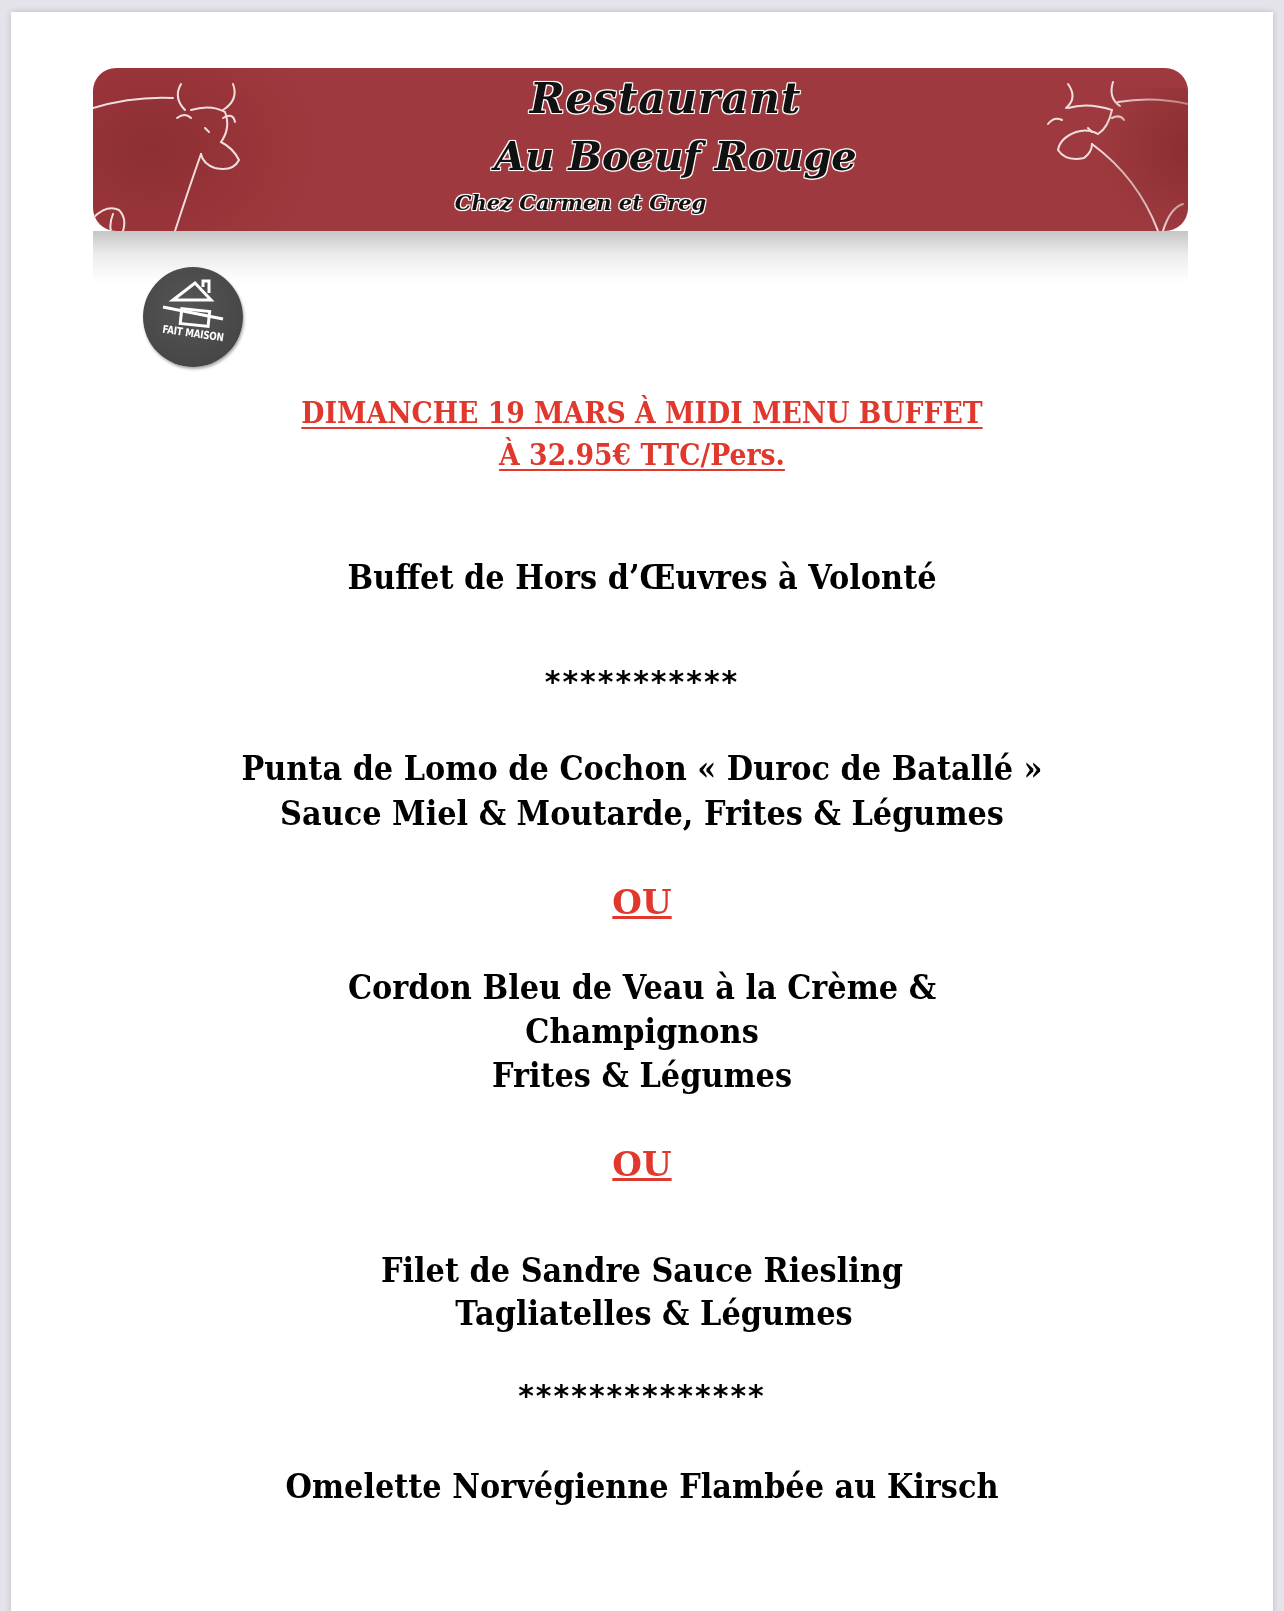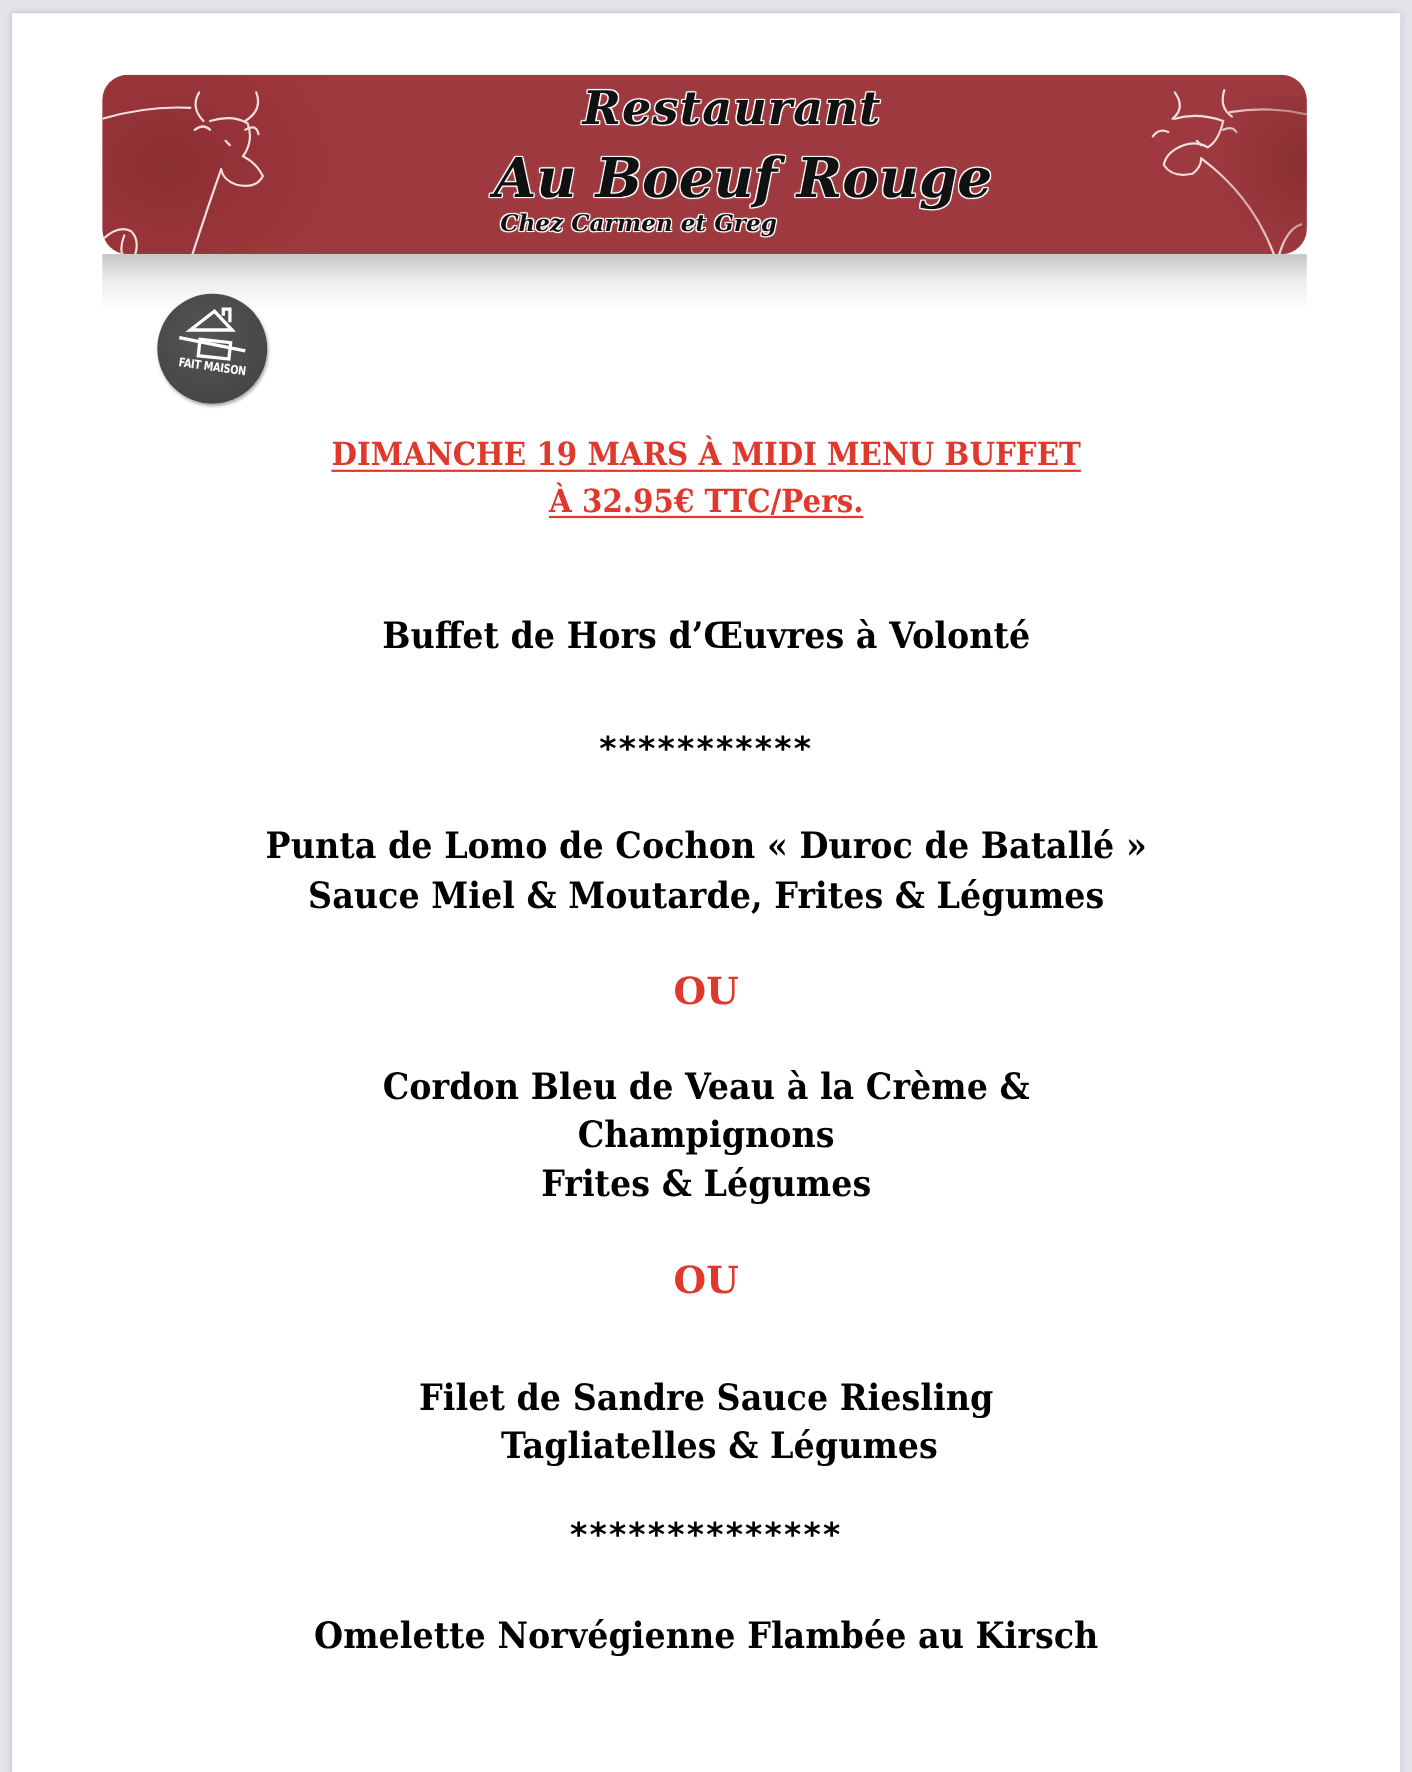--- a/index.html
+++ b/index.html
@@ -32,42 +32,42 @@
   .cow { position: absolute; top: 0; }
   .cow-left { left: 0; }
   .cow-right { right: 0; }
   .logo-title {
     position: absolute; left: 0; right: 0; text-align: center;
     font-family: "DejaVu Serif", serif; font-style: italic; font-weight: bold;
     color: #111;
     text-shadow: 0 0 2px #fff, 0 0 2px #fff, 1px 1px 0 #fff, -1px -1px 0 #fff, 1px -1px 0 #fff, -1px 1px 0 #fff;
   }
   .logo-line1 { top: 6px; font-size: 42px; letter-spacing: 1px; padding-left: 50px; }
-  .logo-line2 { top: 64px; font-size: 50px; padding-left: 70px; }
+  .logo-line2 { top: 64px; font-size: 40px; padding-left: 70px; }
   .logo-line3 { top: 122px; font-size: 21px; left: -120px; }
   .badge {
     position: absolute; left: 132px; top: 255px; width: 100px; height: 100px; border-radius: 50%;
     background: radial-gradient(circle at 45% 40%, #555 0%, #474747 70%, #3e3e3e 100%);
     box-shadow: 1px 2px 3px rgba(0,0,0,0.35);
   }
   .badge-text {
     position: absolute; left: 0; right: 0; top: 60px; text-align: center;
     font-family: "DejaVu Sans", sans-serif; font-weight: bold; font-size: 11px; color: #fff;
     transform: rotate(8deg) scaleX(0.8); letter-spacing: -0.3px;
   }
   .line {
     position: absolute; left: 0; width: 1262px; text-align: center;
     font-weight: bold; color: #000; white-space: nowrap;
   }
   .red-head {
     color: #e0382d; font-size: 29px; text-decoration: underline; text-decoration-thickness: 2px;
     text-underline-offset: 4px; letter-spacing: 0px; transform: scaleX(0.92);
   }
   .dish { font-size: 33px; transform: scaleX(0.92); }
-  .ou { color: #e0382d; font-size: 34px; }
+  .ou { color: #e0382d; font-size: 34px; text-decoration: underline; }
   .stars { font-size: 30px; letter-spacing: 2px; font-family: "DejaVu Sans", sans-serif; }
 </style>
 </head>
 <body>
 
 <div class="page">
 
   <div class="banner">
     <svg class="cow cow-left" width="200" height="163" viewBox="0 0 200 163">
       <g fill="none" stroke="#f1dede" stroke-width="2" stroke-linecap="round">

